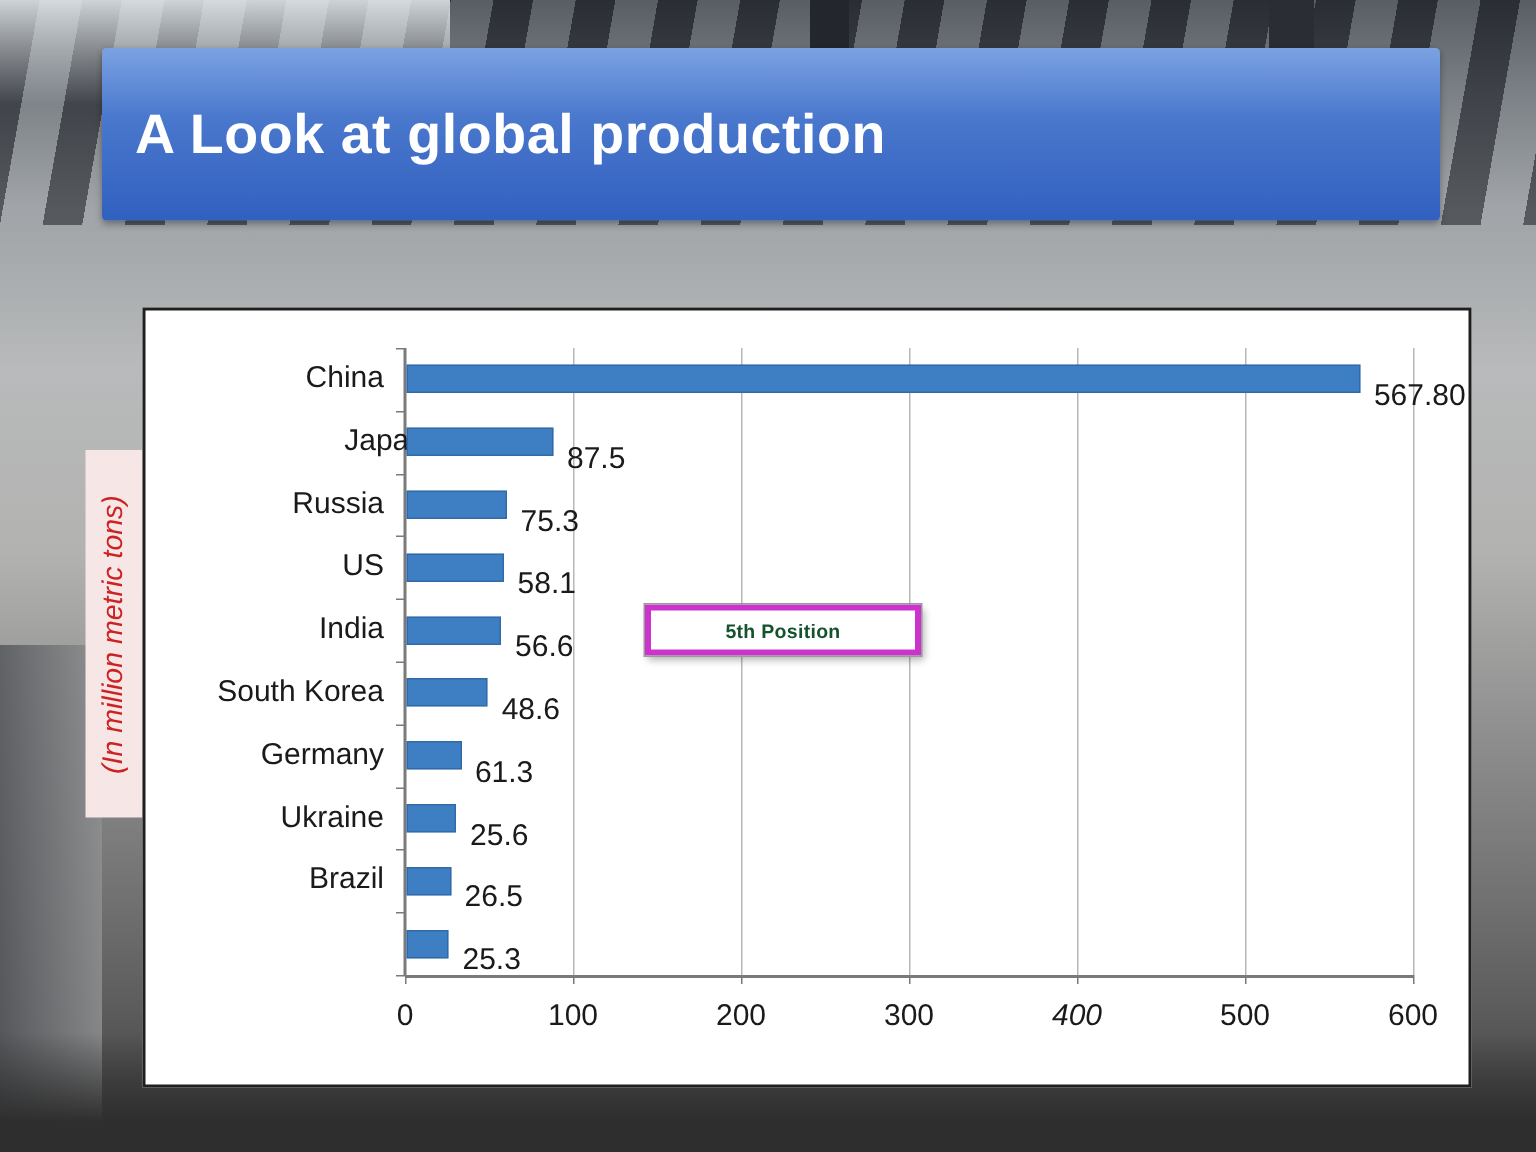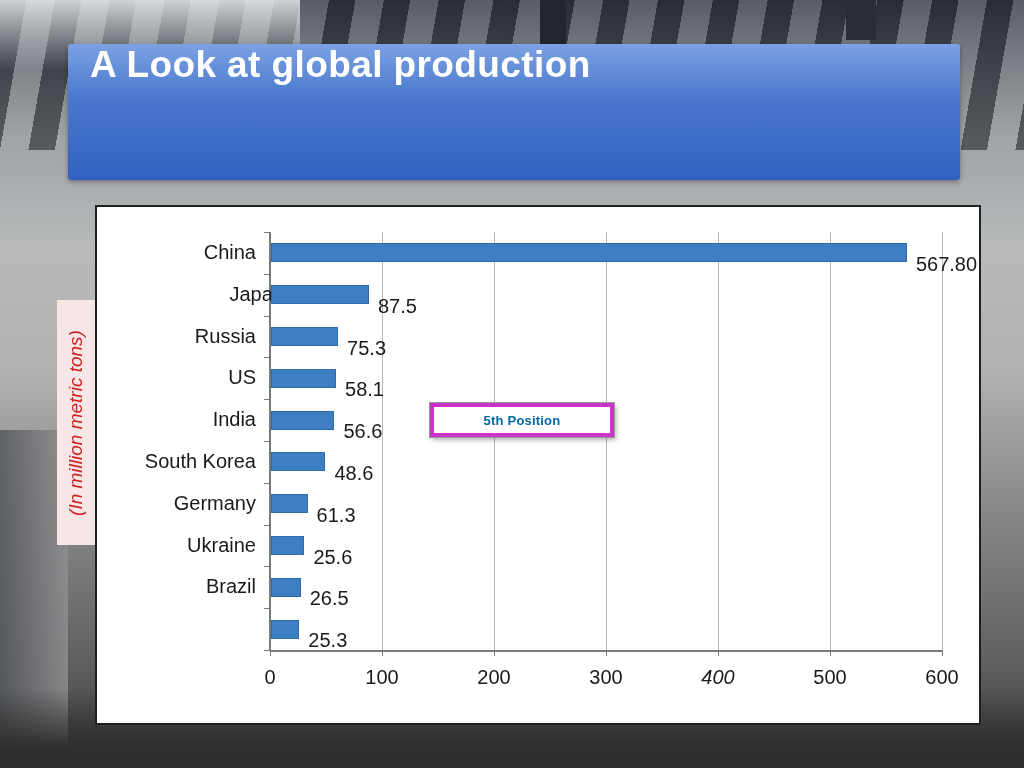--- a/index.html
+++ b/index.html
@@ -16,24 +16,24 @@
   .skylight{position:absolute;top:0;left:0;width:300px;height:70px;
     background:linear-gradient(180deg,rgba(235,240,244,.85),rgba(235,240,244,0));}
   .beam-a{position:absolute;top:0;left:540px;width:26px;height:44px;background:#23262c;}
   .beam-b{position:absolute;top:0;left:846px;width:30px;height:40px;background:#2a2d33;}
   .machine-left{position:absolute;left:0;top:430px;width:68px;height:338px;
     background:linear-gradient(90deg,#55585c,#8e8f91);opacity:.85;}
   .floor{position:absolute;left:0;right:0;bottom:0;height:80px;
     background:linear-gradient(180deg,rgba(40,40,40,0),#2e2e2e 75%);}
 
   
-  .title-banner{position:absolute;left:68px;top:44px;width:892px;height:136px;border-radius:3px;
+  .title-banner{position:absolute;left:68px;top:32px;width:892px;height:115px;border-radius:3px;
     background:linear-gradient(180deg,#7ba2e2 0%,#4a78cd 40%,#3160c0 100%);
     box-shadow:0 2px 5px rgba(0,0,0,.35);
-    display:flex;align-items:flex-start;}
+    display:flex;align-items:center;}
   .title-text{color:#ffffff;font-size:37px;font-weight:600;letter-spacing:.4px;padding-left:22px;}
 
   
   .side-label{position:absolute;left:57px;top:300px;width:38px;height:245px;background:#f6e6e6;}
   .side-label span{position:absolute;left:50%;top:50%;width:245px;height:38px;line-height:38px;
     transform:translate(-50%,-50%) rotate(-90deg);text-align:center;
     font-style:italic;font-size:19px;color:#cc2222;white-space:nowrap;}
 
   
   .chart-panel{position:absolute;left:95px;top:205px;width:886px;height:520px;
@@ -72,21 +72,21 @@
   <div class="title-text">A Look at global production</div>
 </div>
 
 <div class="side-label">
   <span>(In million metric tons)</span>
 </div>
 
 <div class="chart-panel">
   <div class="chart-area">
     <div class="callout" style="border-color: rgb(204, 51, 204);">
-      <span style="color: #0369a1;">5th Position</span>
+      <span style="color: #14532d;">5th Position</span>
     </div>
   <div class="gridline axis-y" style="left: 172px; top: 25px; height: 418px;"></div>
       <div class="x-tick" style="left: 173px; top: 443px;"></div>
       <div class="tick-label" style="left: 173px; top: 459px;">0</div>
       <div class="gridline" style="left: 285px; top: 25px; height: 418px;"></div>
       <div class="x-tick" style="left: 285px; top: 443px;"></div>
       <div class="tick-label" style="left: 285px; top: 459px;">100</div>
       <div class="gridline" style="left: 397px; top: 25px; height: 418px;"></div>
       <div class="x-tick" style="left: 397px; top: 443px;"></div>
       <div class="tick-label" style="left: 397px; top: 459px;">200</div>

